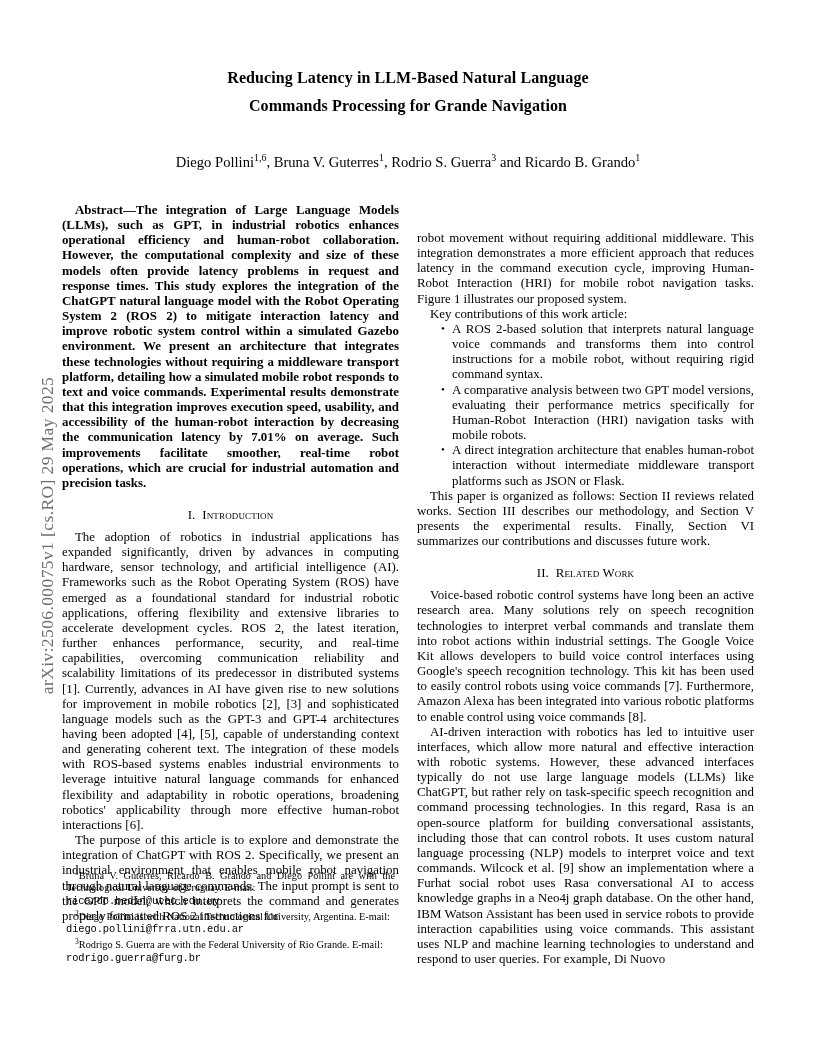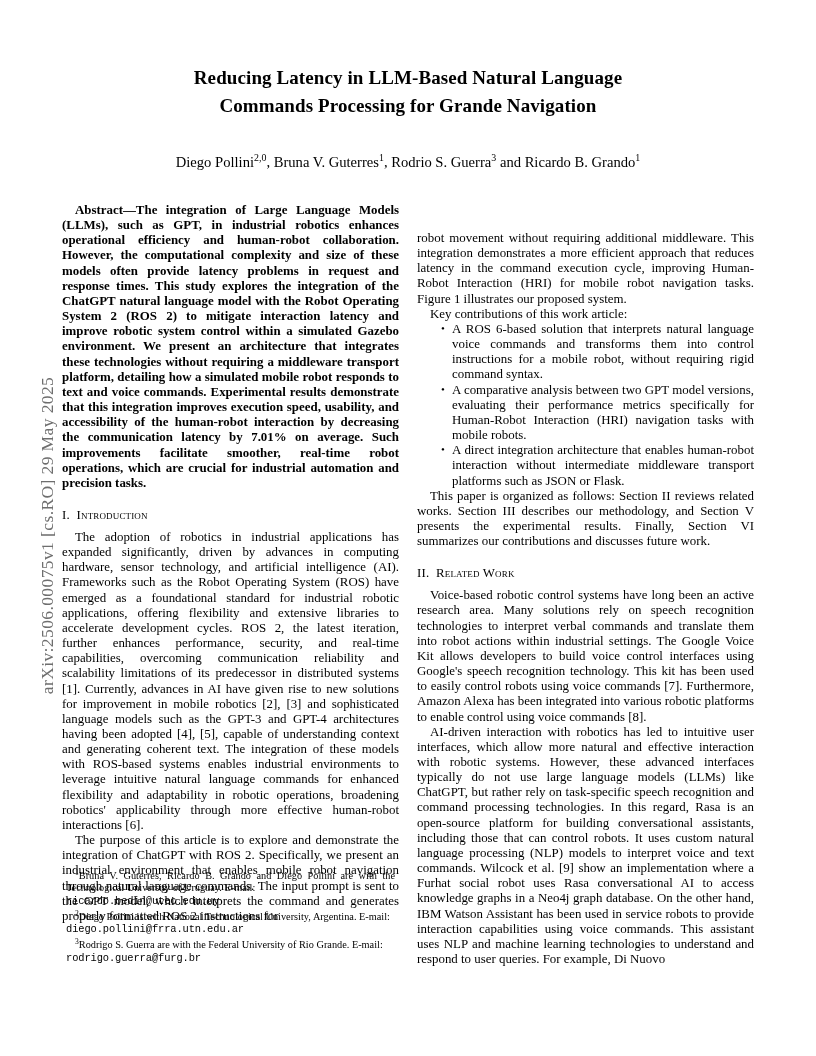--- a/index.html
+++ b/index.html
@@ -35,21 +35,21 @@
 
   
   .title-block {
     position: absolute;
     left: 108px;
     top: 64px;
     width: 600px;
     text-align: center;
   }
   .paper-title {
-    font-size: 19px;
+    font-size: 16px;
     font-weight: bold;
     line-height: 28px;
     letter-spacing: 0.1px;
     margin: 0;
   }
   .authors {
     margin-top: 33px;
     font-size: 14.6px;
     line-height: 18px;
   }
@@ -92,20 +92,21 @@
   }
   .abstract .lead {
     font-weight: bold;
   }
 
   h2.section {
     margin: 17px 0 7px 0;
     font-size: 12.9px;
     font-weight: normal;
     font-variant: small-caps;
+    text-align: center;
     letter-spacing: 0.15px;
   }
   h2.section .numeral {
     font-variant: normal;
   }
 
   ul.contrib {
     margin: 0;
     padding: 0 0 0 24px;
     list-style: none;
@@ -154,21 +155,21 @@
 
 <div class="page">
 
   <div class="arxiv-stamp">arXiv:2506.00075v1  [cs.RO]  29 May 2025</div>
 
   <div class="title-block">
     <h1 class="paper-title">
       <span>Reducing Latency in LLM-Based Natural Language</span><br>
       <span>Commands Processing for Grande Navigation</span>
     </h1>
-    <div class="authors"><span>Diego Pollini</span><sup>2,0</sup><span>, </span><span>Bruna V. Guterres</span><sup>1</sup><span>, </span><span>Rodrio S. Guerra</span><sup>3</sup><span> and </span><span>Ricardo B. Grando</span><sup>1</sup></div>
+    <div class="authors"><span>Diego Pollini</span><sup>1,6</sup><span>, </span><span>Bruna V. Guterres</span><sup>1</sup><span>, </span><span>Rodrio S. Guerra</span><sup>3</sup><span> and </span><span>Ricardo B. Grando</span><sup>1</sup></div>
   </div>
 
   <div class="columns">
 
     <div class="col col-left">
 
       <p class="abstract"><span class="lead">Abstract—</span><span>The integration of Large Language Models (LLMs), such as GPT, in industrial robotics enhances operational efficiency and human-robot collaboration. However, the computational complexity and size of these models often provide latency problems in request and response times. This study explores the integration of the ChatGPT natural language model with the Robot Operating System 2 (ROS 2) to mitigate interaction latency and improve robotic system control within a simulated Gazebo environment. We present an architecture that integrates these technologies without requiring a middleware transport platform, detailing how a simulated mobile robot responds to text and voice commands. Experimental results demonstrate that this integration improves execution speed, usability, and accessibility of the human-robot interaction by decreasing the communication latency by 7.01% on average. Such improvements facilitate smoother, real-time robot operations, which are crucial for industrial automation and precision tasks.</span></p>
 
       <h2 class="section"><span class="numeral">I.</span>&nbsp; <span>Introduction</span></h2>
 
@@ -176,21 +177,21 @@
       <p class="indent">The purpose of this article is to explore and demonstrate the integration of ChatGPT with ROS 2. Specifically, we present an industrial environment that enables mobile robot navigation through natural language commands. The input prompt is sent to the GPT model, which interprets the command and generates properly formatted ROS 2 instructions for</p>
 
     </div>
 
     <div class="col col-right">
 
       <p>robot movement without requiring additional middleware. This integration demonstrates a more efficient approach that reduces latency in the command execution cycle, improving Human-Robot Interaction (HRI) for mobile robot navigation tasks. Figure 1 illustrates our proposed system.</p>
       <p class="indent">Key contributions of this work article:</p>
 
       <ul class="contrib">
-        <li>A ROS 6-based solution that interprets natural language voice commands and transforms them into control instructions for a mobile robot, without requiring rigid command syntax.</li>
+        <li>A ROS 2-based solution that interprets natural language voice commands and transforms them into control instructions for a mobile robot, without requiring rigid command syntax.</li>
         <li>A comparative analysis between two GPT model versions, evaluating their performance metrics specifically for Human-Robot Interaction (HRI) navigation tasks with mobile robots.</li>
         <li>A direct integration architecture that enables human-robot interaction without intermediate middleware transport platforms such as JSON or Flask.</li>
       </ul>
 
       <p class="indent">This paper is organized as follows: Section II reviews related works. Section III describes our methodology, and Section V presents the experimental results. Finally, Section VI summarizes our contributions and discusses future work.</p>
 
       <h2 class="section"><span class="numeral">II.</span>&nbsp; <span>Related Work</span></h2>
 
       <p class="indent">Voice-based robotic control systems have long been an active research area. Many solutions rely on speech recognition technologies to interpret verbal commands and translate them into robot actions within industrial settings. The Google Voice Kit allows developers to build voice control interfaces using Google's speech recognition technology. This kit has been used to easily control robots using voice commands [7]. Furthermore, Amazon Alexa has been integrated into various robotic platforms to enable control using voice commands [8].</p>
       <p class="indent">AI-driven interaction with robotics has led to intuitive user interfaces, which allow more natural and effective interaction with robotic systems. However, these advanced interfaces typically do not use large language models (LLMs) like ChatGPT, but rather rely on task-specific speech recognition and command processing technologies. In this regard, Rasa is an open-source platform for building conversational assistants, including those that can control robots. It uses custom natural language processing (NLP) models to interpret voice and text commands. Wilcock et al. [9] show an implementation where a Furhat social robot uses Rasa conversational AI to access knowledge graphs in a Neo4j graph database. On the other hand, IBM Watson Assistant has been used in service robots to provide interaction capabilities using voice commands. This assistant uses NLP and machine learning technologies to understand and respond to user queries. For example, Di Nuovo</p>

